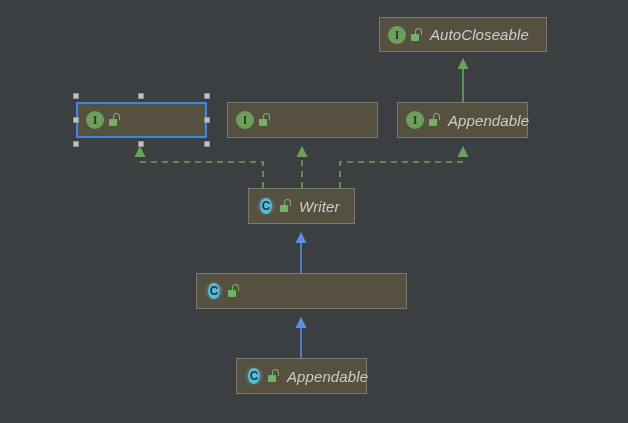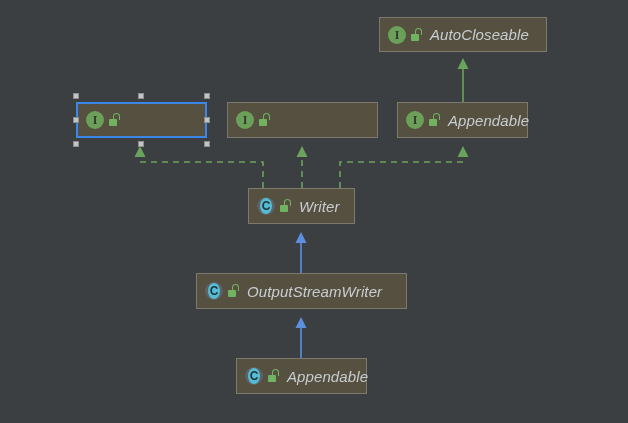--- a/index.html
+++ b/index.html
@@ -220,21 +220,20 @@
       <div class="uml-node" style="left: 196px; top: 273px; width: 211px; height: 36px; background: rgb(85, 80, 63); border-color: rgb(124, 122, 110);">
         <span class="stereotype-icon cls">
           <span class="disc"></span>
           <span class="disc-inner"></span>
           <span class="glyph">C</span>
         </span>
         <span class="lock-icon">
           <span class="shackle"></span>
           <span class="body"></span>
         </span>
-        <span class="node-label">OutputStreamWriter</span>
       </div>
       <div class="uml-node" style="left: 236px; top: 358px; width: 131px; height: 36px; background: rgb(85, 80, 63); border-color: rgb(124, 122, 110);">
         <span class="stereotype-icon cls">
           <span class="disc"></span>
           <span class="disc-inner"></span>
           <span class="glyph">C</span>
         </span>
         <span class="lock-icon">
           <span class="shackle"></span>
           <span class="body"></span>

